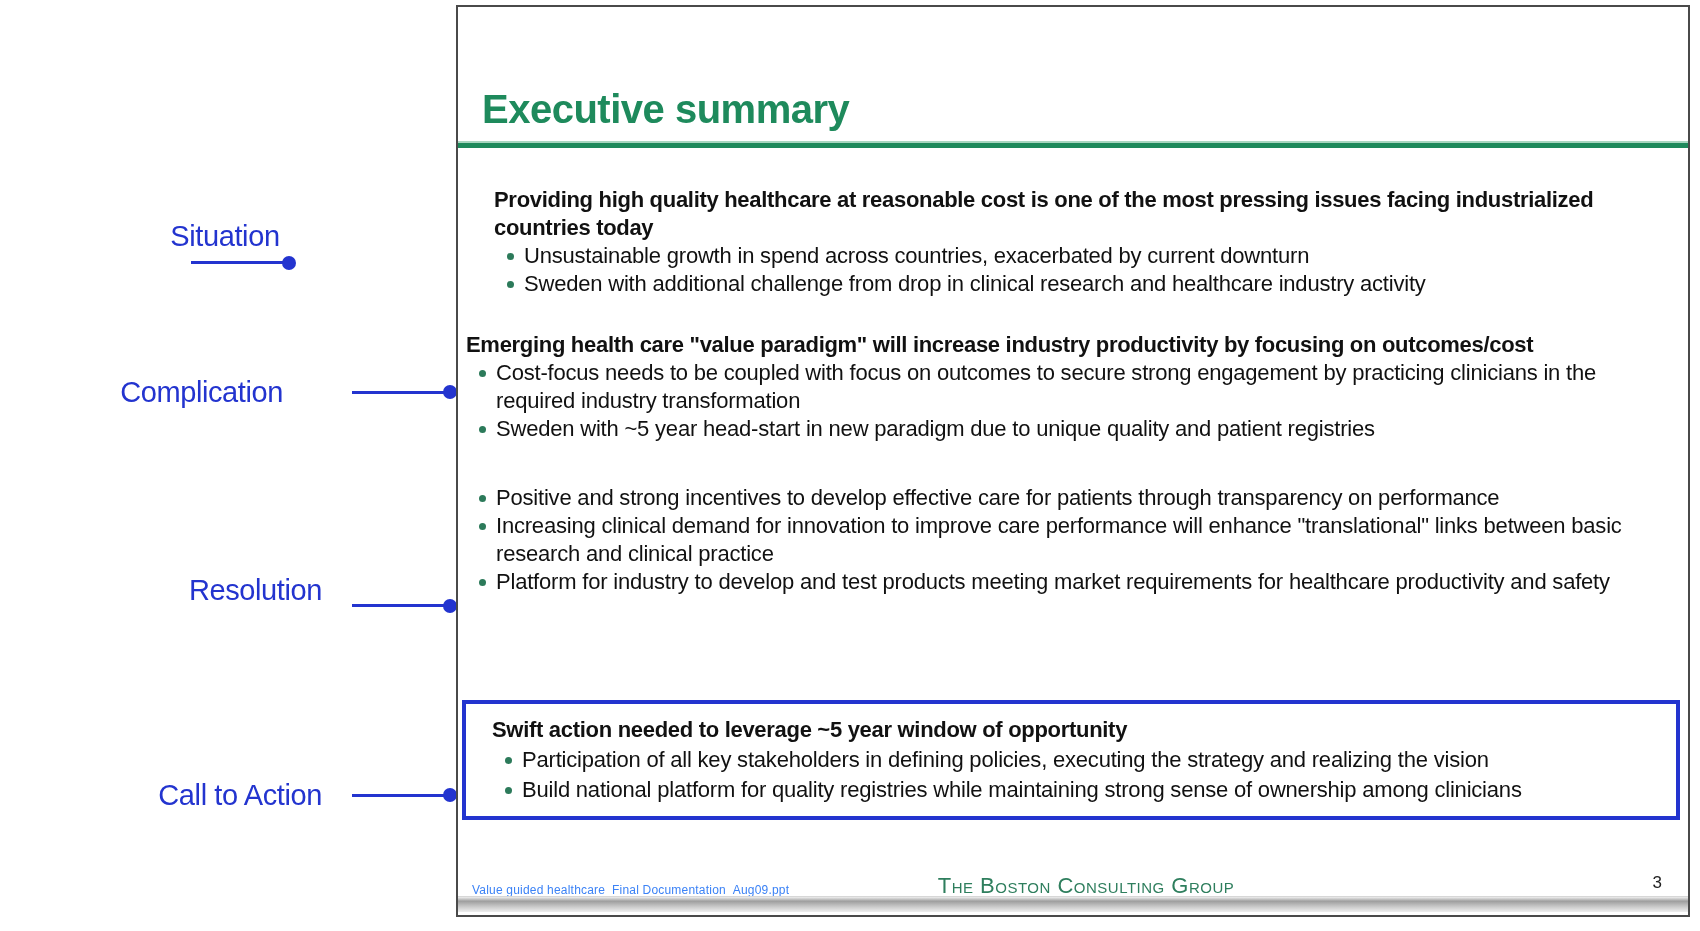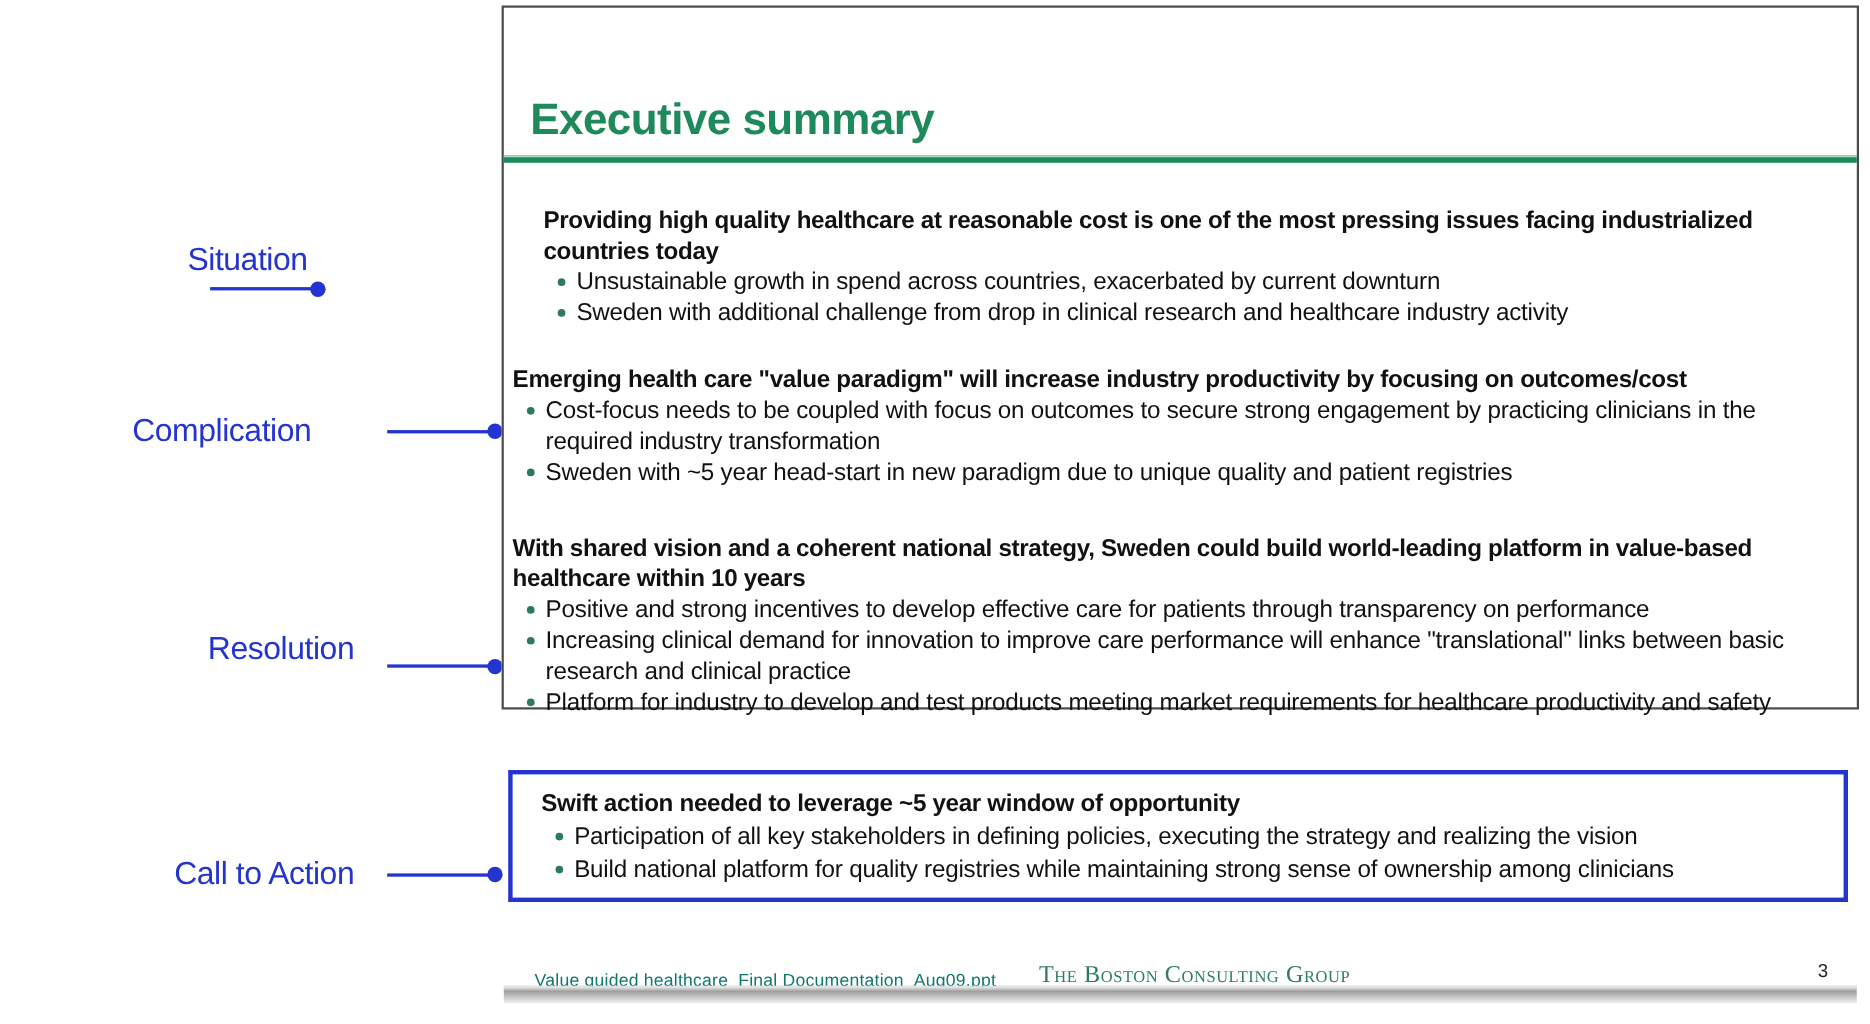--- a/index.html
+++ b/index.html
@@ -14,35 +14,35 @@
   #canvas{position:relative;width:1700px;height:931px;background:#ffffff;overflow:hidden;}
 
   
   #annotation-layer{position:absolute;inset:0;pointer-events:none;}
   .annotation{position:absolute;left:0;width:450px;height:44px;display:flex;align-items:center;}
   .annotation-label{flex:1;text-align:right;color:var(--accent-blue);font-size:29px;font-weight:500;letter-spacing:-0.4px;white-space:nowrap;}
   .annotation-line{width:98px;height:3px;background:var(--accent-blue);margin-left:30px;position:relative;}
   .annotation-line::after{content:'';position:absolute;right:-7px;top:-5.5px;width:14px;height:14px;border-radius:50%;background:var(--accent-blue);}
 
   
-  #slide{position:absolute;left:456px;top:5px;width:1234px;height:640px;background:#ffffff;border:2px solid #4a4a4a;}
+  #slide{position:absolute;left:456px;top:5px;width:1234px;height:912px;background:#ffffff;border:2px solid #4a4a4a;}
   #slide-title{position:absolute;left:24px;top:80px;font-size:40px;font-weight:bold;color:var(--brand-green);letter-spacing:-0.5px;}
   #title-rule{position:absolute;left:0;right:0;top:134px;height:7px;background:var(--brand-green);border-top:2px solid #a8d6c0;}
 
   #slide-content{position:absolute;inset:0;}
   .section{position:absolute;left:8px;font-size:22px;line-height:28px;}
   .section .heading{font-weight:bold;letter-spacing:-0.3px;}
   .bullet{position:relative;padding-left:30px;letter-spacing:-0.2px;}
   .bullet-dot{position:absolute;left:13px;top:10.5px;width:7px;height:7px;border-radius:50%;background:var(--bullet-green);}
   .cta-box{top:693px;left:4px;width:1218px;border:4px solid var(--accent-blue);padding:11px 8px 11px 26px;line-height:30px;}
   .cta-box .bullet-dot{top:11.5px;}
 
   
-  #footer-filename{position:absolute;left:28px;top:876px;font-size:16px;color:#0f766e;letter-spacing:0.2px;}
-  #footer-logo{position:absolute;left:0;right:14px;top:866px;text-align:center;font-family:Liberation Serif, serif;font-variant:small-caps;font-size:22px;letter-spacing:0.5px;color:var(--logo-green);margin-left:40px;}
+  #footer-filename{position:absolute;left:14px;top:876px;font-size:12px;color:#3b82f6;letter-spacing:0.2px;}
+  #footer-logo{position:absolute;left:0;right:14px;top:866px;text-align:center;font-family:Liberation Sans, sans-serif;font-variant:small-caps;font-size:22px;letter-spacing:0.5px;color:var(--logo-green);margin-left:40px;}
   #footer-page{position:absolute;right:26px;top:866px;font-size:17px;color:#222;}
   #footer-bar{position:absolute;left:0;right:0;top:889px;height:16px;background:linear-gradient(180deg,#efefef 0%,#9e9e9e 28%,#c4c4c4 60%,#efefef 100%);border-top:1px solid #d7d7d7;}
 </style>
 </head>
 <body>
 
 <div id="canvas">
 
   <div id="annotation-layer">
   <div class="annotation" style="top: 220px; flex-direction: column;">
@@ -92,21 +92,20 @@
     <span class="bullet-text">Cost-focus needs to be coupled with focus on outcomes to secure strong engagement by practicing clinicians in the required industry transformation</span>
   </div>
 
   <div class="bullet">
     <span class="bullet-dot"></span>
     <span class="bullet-text">Sweden with ~5 year head-start in new paradigm due to unique quality and patient registries</span>
   </div>
 </div>
 
   <div class="section" style="top: 477px; max-width: 1205px;">
-    <div class="heading">With shared vision and a coherent national strategy, Sweden could build world-leading platform in value-based healthcare within 10 years</div>
 
   <div class="bullet">
     <span class="bullet-dot"></span>
     <span class="bullet-text">Positive and strong incentives to develop effective care for patients through transparency on performance</span>
   </div>
 
   <div class="bullet">
     <span class="bullet-dot"></span>
     <span class="bullet-text">Increasing clinical demand for innovation to improve care performance will enhance "translational" links between basic research and clinical practice</span>
   </div>

